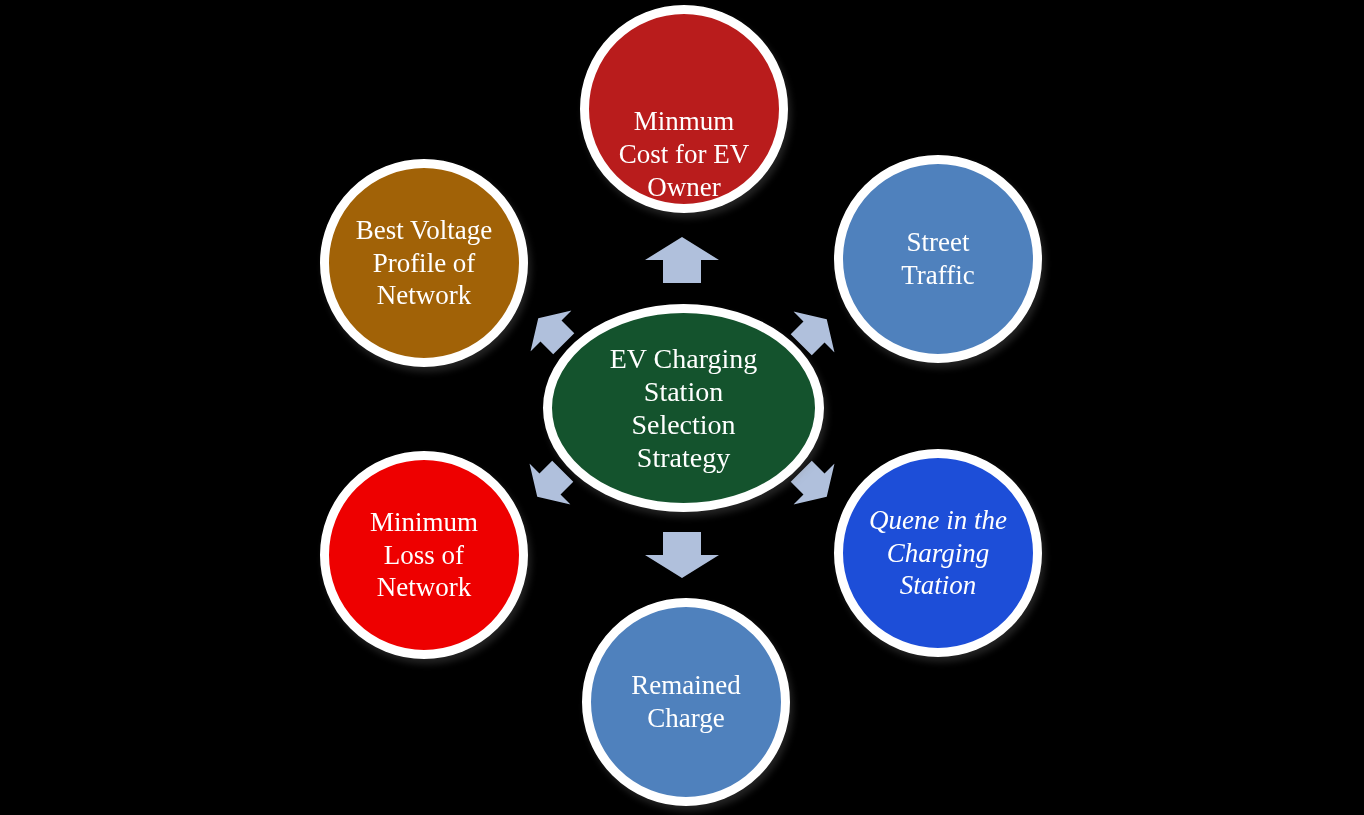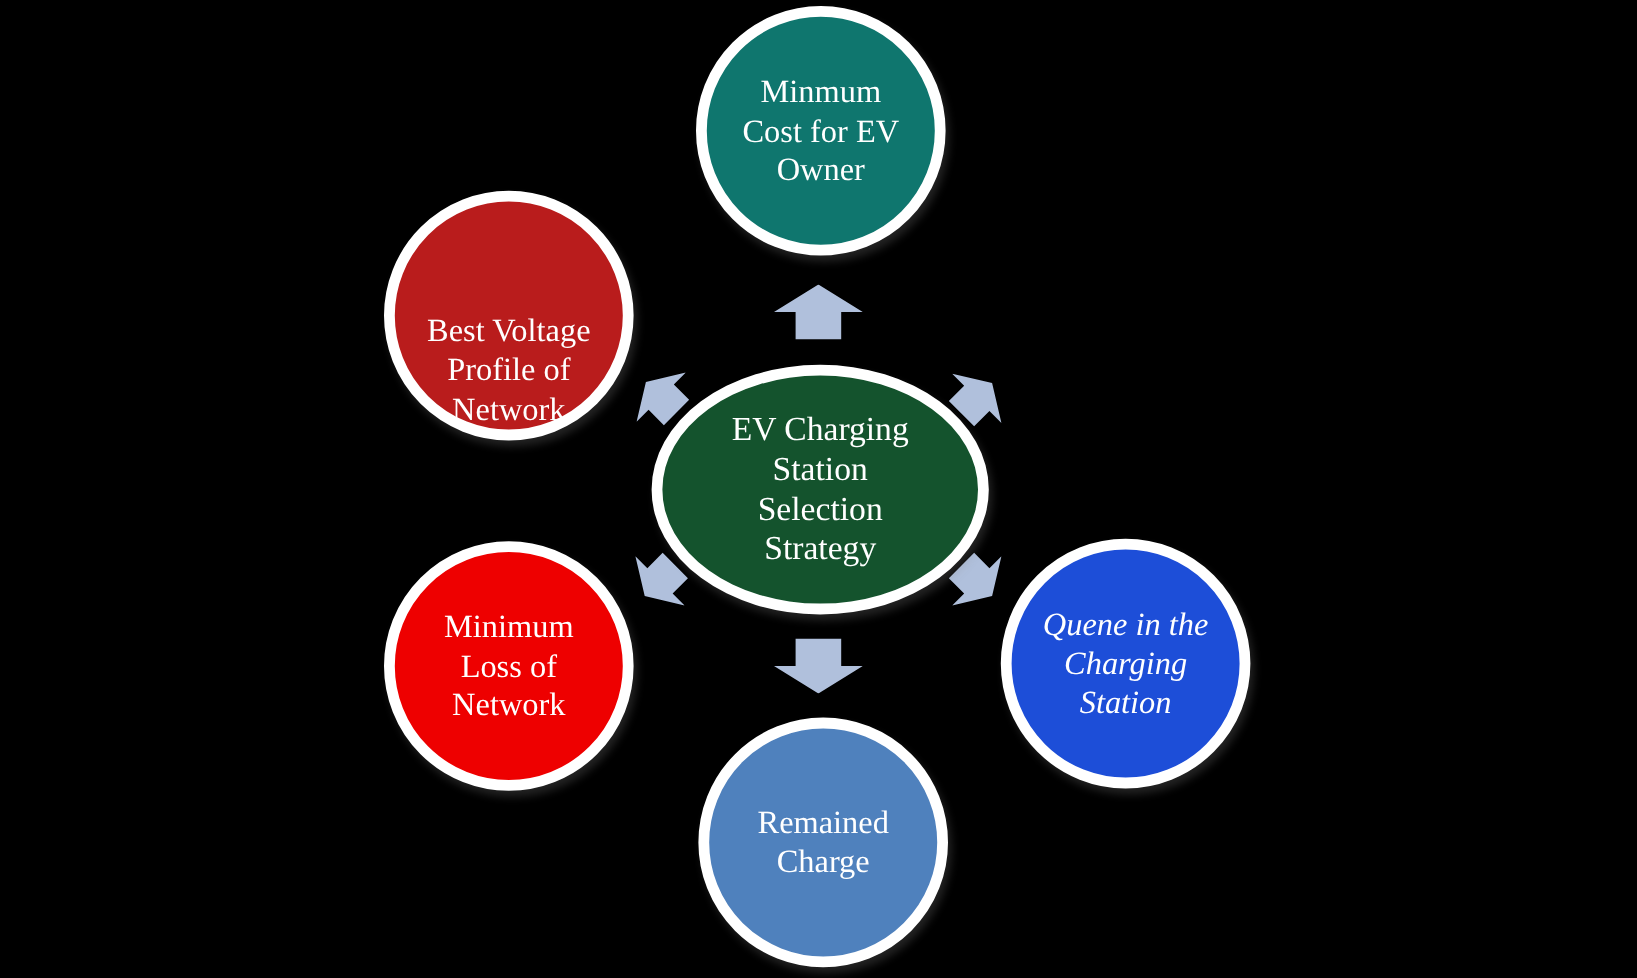--- a/index.html
+++ b/index.html
@@ -86,43 +86,47 @@
     </svg>
   </div>
 
   <div class="node ellipse pos-center" style="background-color: #14532d;">
     <div class="node-label">EV Charging
 Station
 Selection
 Strategy</div>
   </div>
 
-  <div class="node circle pos-top" style="background-color: #0f766e;">
+  <div class="node circle pos-top" style="background-color: #b91c1c; align-items: flex-end;">
     <div class="node-label">Minmum
 Cost for EV
 Owner</div>
   </div>
 
+  <div class="node circle pos-top-right" style="background-color: rgb(79, 129, 189);">
+    <div class="node-label">Street
+Traffic</div>
+  </div>
 
   <div class="node circle pos-bottom-right" style="background-color: #1d4ed8; font-style: italic;">
     <div class="node-label">Quene in the
 Charging
 Station</div>
   </div>
 
   <div class="node circle pos-bottom" style="background-color: rgb(79, 129, 189); align-items: center;">
     <div class="node-label">Remained
 Charge</div>
   </div>
 
   <div class="node circle pos-bottom-left" style="background-color: rgb(238, 0, 0);">
     <div class="node-label">Minimum
 Loss of
 Network</div>
   </div>
 
-  <div class="node circle pos-top-left" style="background-color: #b91c1c; align-items: flex-end;">
+  <div class="node circle pos-top-left" style="background-color: #a16207;">
     <div class="node-label">Best Voltage
 Profile of
 Network</div>
   </div>
 
 </div>
 
 </body></html>

